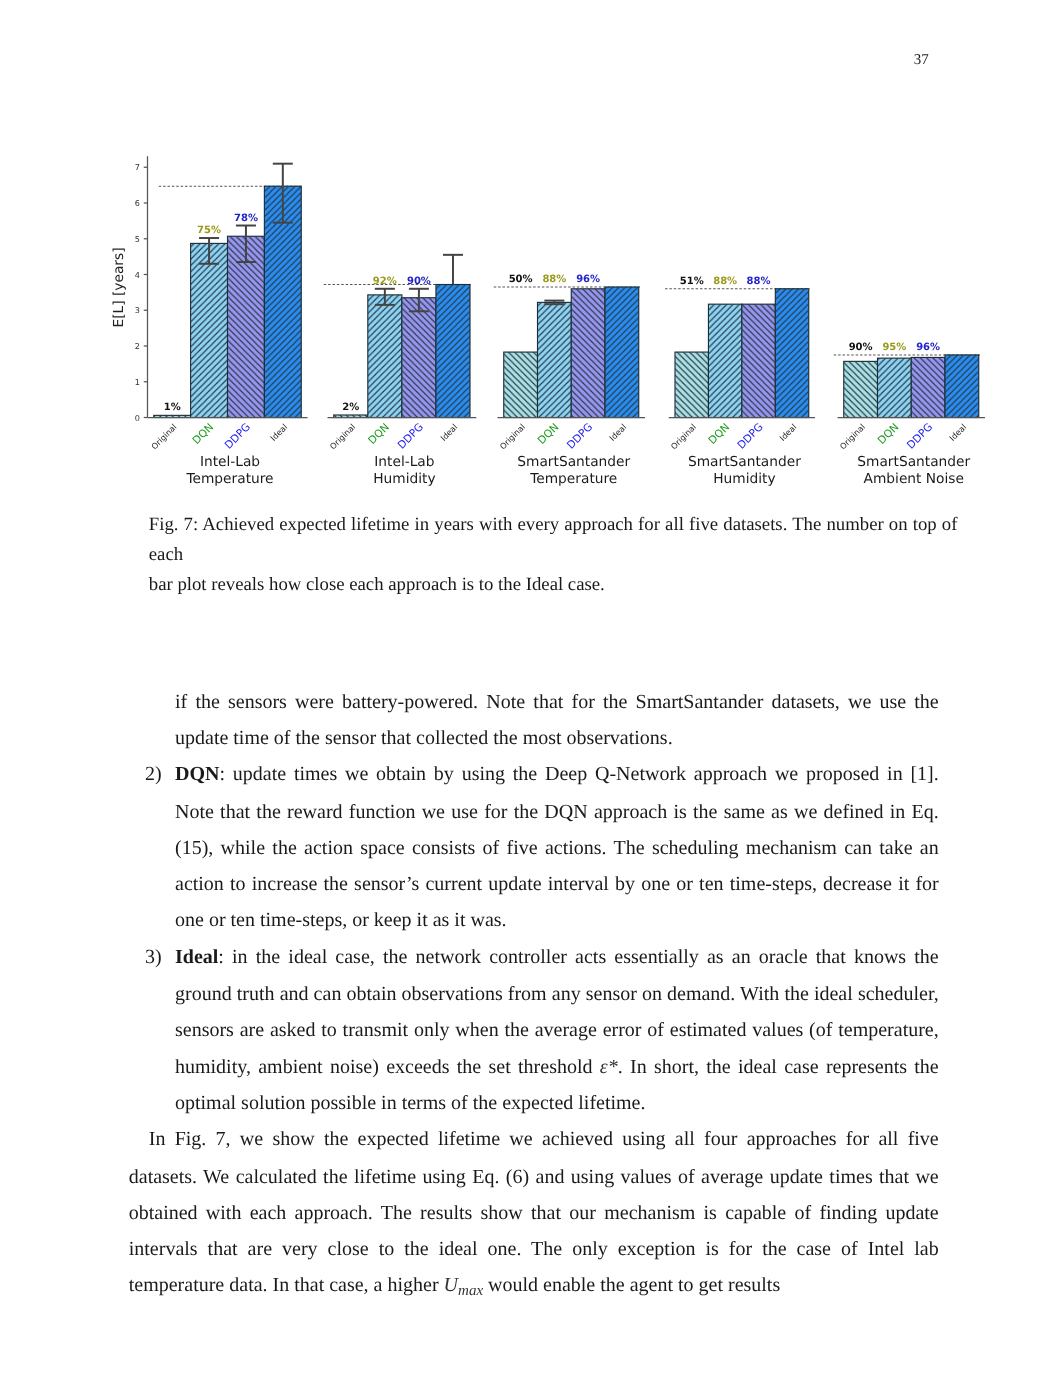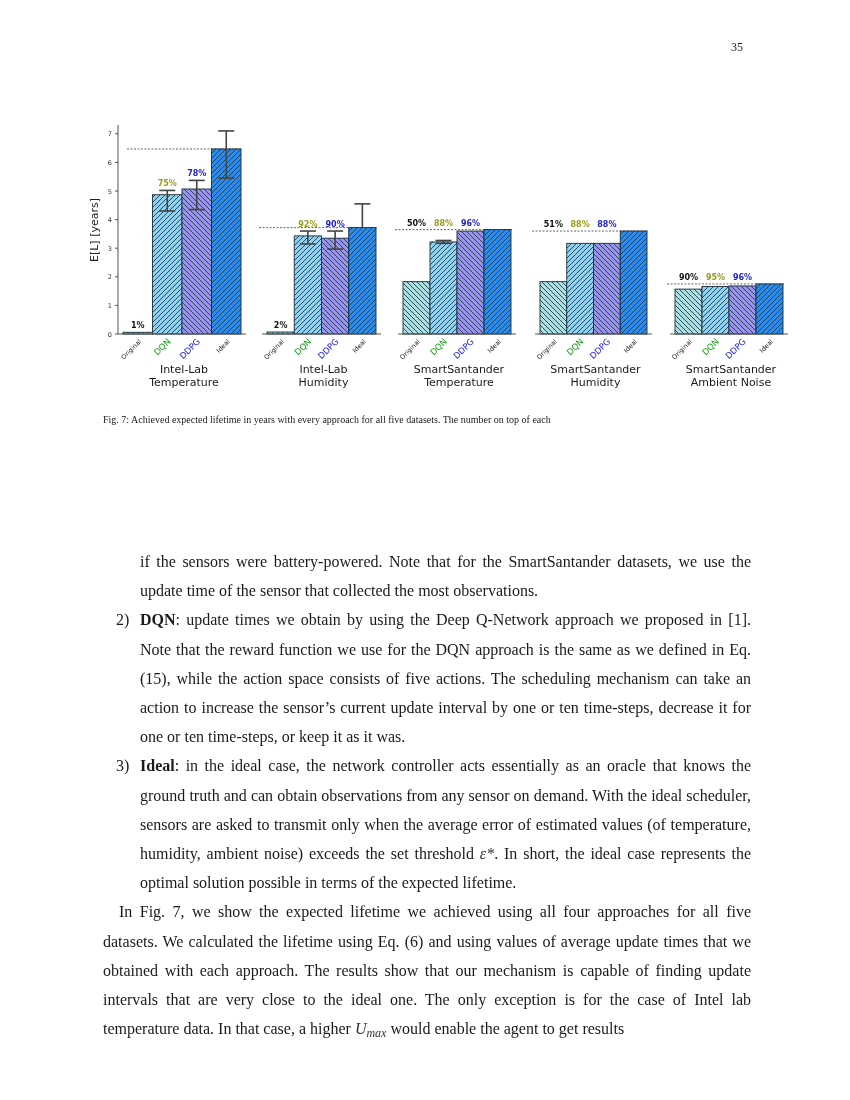--- a/index.html
+++ b/index.html
@@ -1,37 +1,37 @@
 <!DOCTYPE html>
 <html><head>
 <meta charset="utf-8">
 <style>
   html, body { margin: 0; padding: 0; background: #ffffff; }
   body { width: 850px; height: 1100px; position: relative; overflow: hidden;
          font-family: "Liberation Serif", serif; color: #1a1a1a; }
   .page-num { position: absolute; left: 731px; top: 40px; font-size: 12px; }
   #chart { position: absolute; left: 0; top: 0; }
-  .caption { position: absolute; left: 103px; top: 408px; width: 647px;
-             font-size: 10px; line-height: 24px; text-align: justify; }
+  .caption { position: absolute; left: 119px; top: 408px; width: 647px;
+             font-size: 15px; line-height: 24px; text-align: justify; }
   .caption .line2 { display:block; }
   .body-text { position: absolute; left: 103px; top: 503px; width: 648px;
                font-size: 16px; line-height: 29.2px; margin-top: 44px; }
   .item { position: relative; padding-left: 37px; text-align: justify; margin: 0; }
   .item .num { position: absolute; left: 13px; top: 0; }
   .indent-only { padding-left: 37px; text-align: justify; margin: 0; }
   .first-indent { text-indent: 16px; text-align: justify; margin: 0; }
   b { font-weight: bold; }
   .math { font-style: italic; color: #333; }
   .sub { font-size: 12px; vertical-align: -3px; }
   svg text { font-family: "DejaVu Sans", sans-serif; }
 </style>
 </head>
 <body>
 
-<div class="page-num">35</div>
+<div class="page-num">37</div>
 
 <svg id="chart" width="850" height="400" xmlns="http://www.w3.org/2000/svg">
   <defs>
     <pattern id="hatch-back" patternUnits="userSpaceOnUse" width="5" height="5">
       <path d="M-1,-1 L6,6 M-1,4 L1,6 M4,-1 L6,1" stroke="#1f3b4a" stroke-width="0.9"></path>
     </pattern>
     <pattern id="hatch-fwd" patternUnits="userSpaceOnUse" width="5" height="5">
       <path d="M-1,6 L6,-1 M-1,1 L1,-1 M4,6 L6,4" stroke="#1f3b4a" stroke-width="0.9"></path>
     </pattern>
   </defs>
@@ -177,20 +177,21 @@
         <text x="0" y="0" font-size="6.5" text-anchor="end" fill="#222222" transform="translate(773.5,342) rotate(-45)">Ideal</text>
         <line x1="670" y1="334" x2="788" y2="334" stroke="#555" stroke-width="1"></line>
         <text x="731" y="373" font-size="11" text-anchor="middle" fill="#1a1a1a">SmartSantander</text>
         <text x="731" y="386" font-size="11" text-anchor="middle" fill="#1a1a1a">Ambient Noise</text>
       </g>
     </g>
 </svg>
 
 <div class="caption">
   <span class="line2">Fig. 7: Achieved expected lifetime in years with every approach for all five datasets. The number on top of each</span>
+  <span class="line2">bar plot reveals how close each approach is to the Ideal case.</span>
 </div>
 
 <div class="body-text">
   <p class="indent-only">if the sensors were battery-powered. Note that for the SmartSantander datasets, we use the update time of the sensor that collected the most observations.</p>
   <p class="item">
     <span class="num">2)</span><b>DQN</b><span>: update times we obtain by using the Deep Q-Network approach we proposed in [1]. Note that the reward function we use for the DQN approach is the same as we defined in Eq. (15), while the action space consists of five actions. The scheduling mechanism can take an action to increase the sensor’s current update interval by one or ten time-steps, decrease it for one or ten time-steps, or keep it as it was.</span>
   </p>
   <p class="item">
     <span class="num">3)</span><b>Ideal</b><span>: in the ideal case, the network controller acts essentially as an oracle that knows the ground truth and can obtain observations from any sensor on demand. With the ideal scheduler, sensors are asked to transmit only when the average error of estimated values (of temperature, humidity, ambient noise) exceeds the set threshold </span><span class="math">ε*</span><span>. In short, the ideal case represents the optimal solution possible in terms of the expected lifetime.</span>
   </p>

